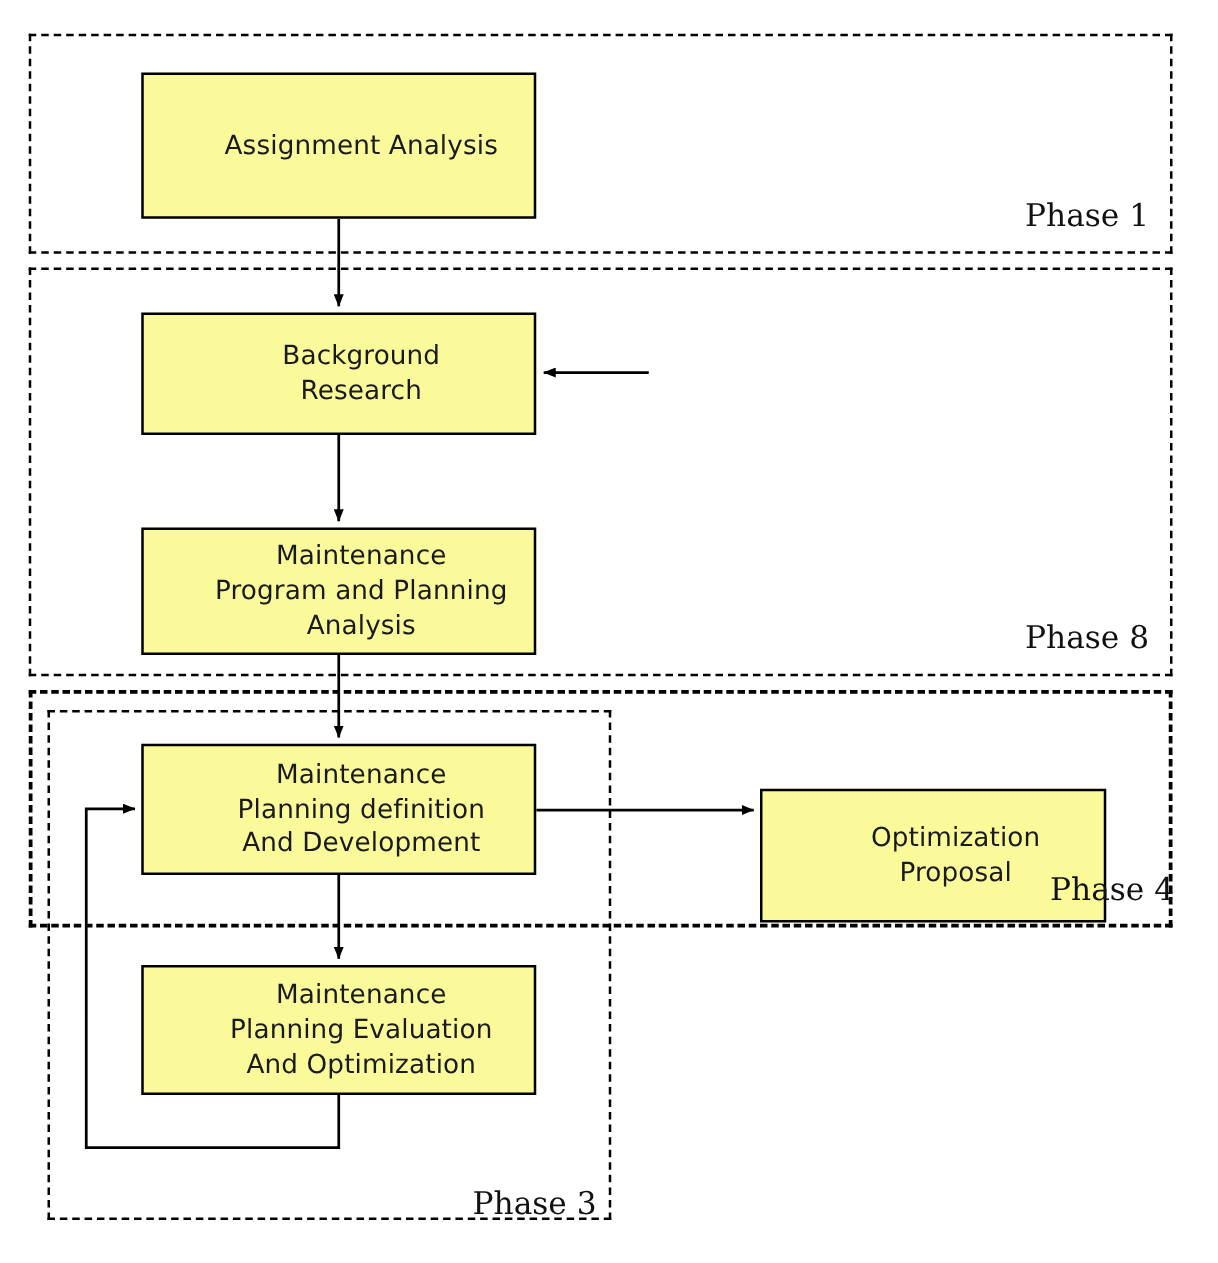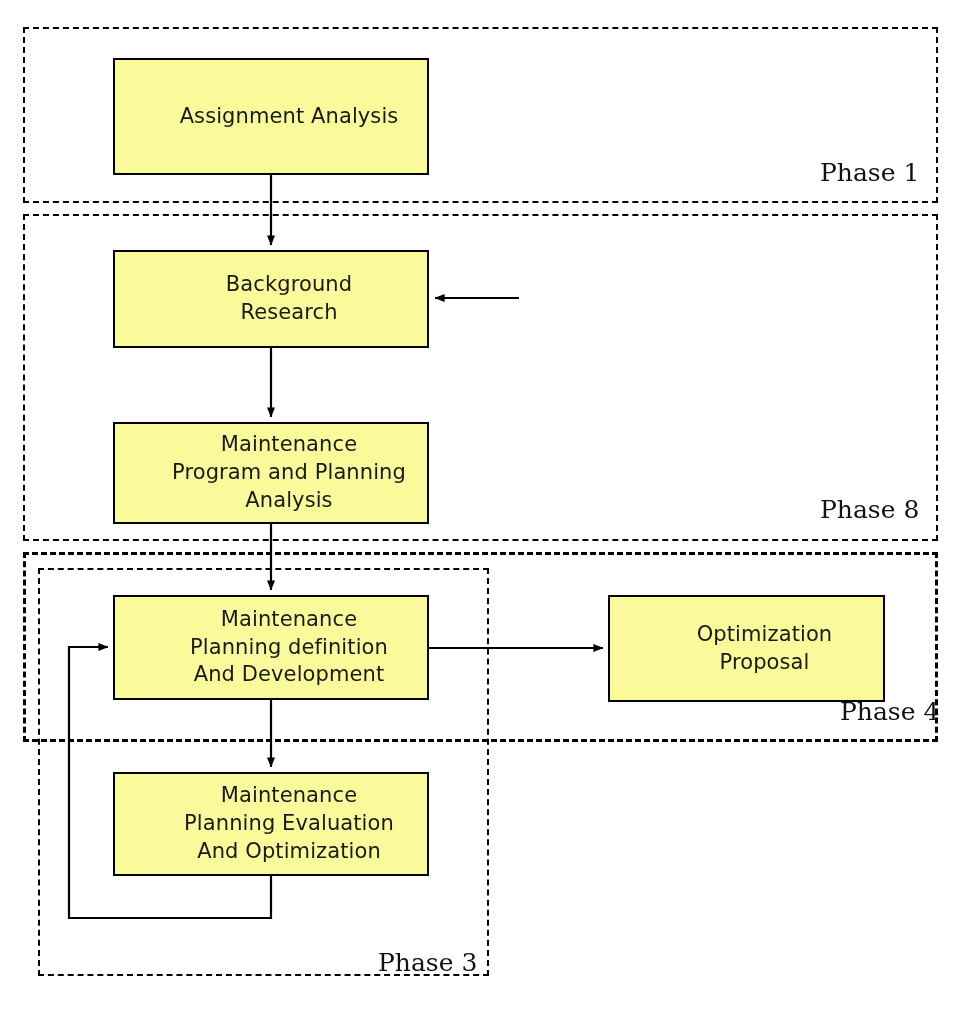--- a/index.html
+++ b/index.html
@@ -137,21 +137,21 @@
 And Development</span>
   </div>
 
   <div class="node" style="left:113px;top:772px;width:316px;height:104px;">
     <span>Maintenance
 Planning Evaluation
 And Optimization</span>
   </div>
 
 
-  <div class="node" style="left:608px;top:595px;width:277px;height:107px;">
+  <div class="node" style="left:608px;top:631px;width:277px;height:107px;">
     <span>Optimization
 Proposal</span>
   </div>
 
   <div class="phase-label" style="left:820px;top:158px;">Phase 1</div>
   <div class="phase-label" style="left:820px;top:495px;">Phase 8</div>
   <div class="phase-label" style="left:820px;top:697px;margin-left:20px;">Phase 4</div>
   <div class="phase-label" style="left:378px;top:928px;margin-top:20px;">Phase 3</div>
 
 </div>

